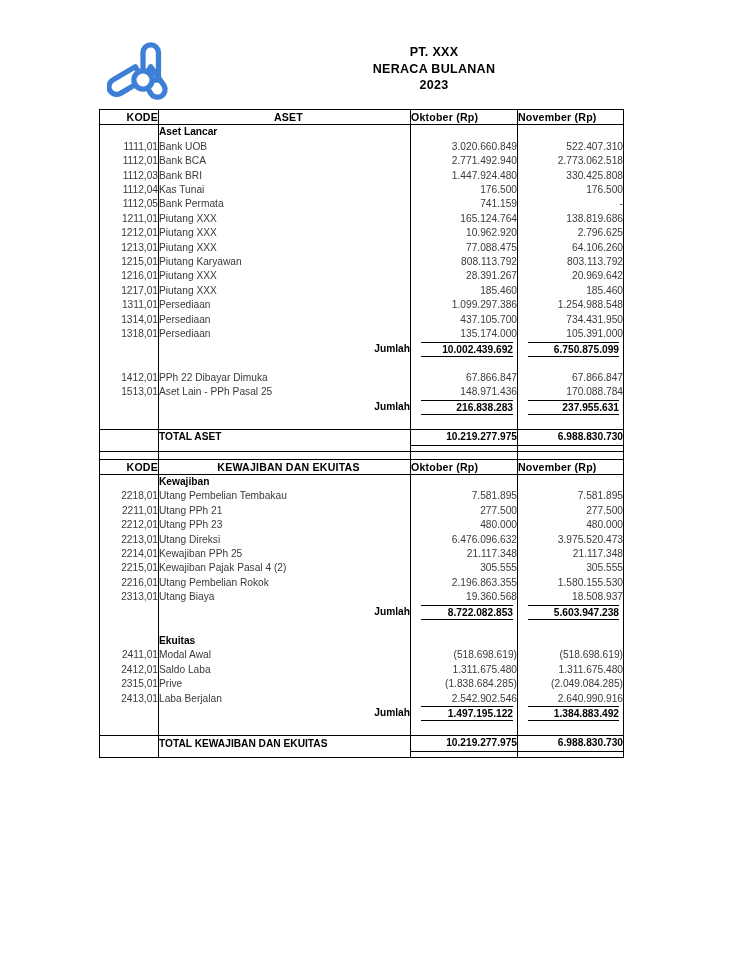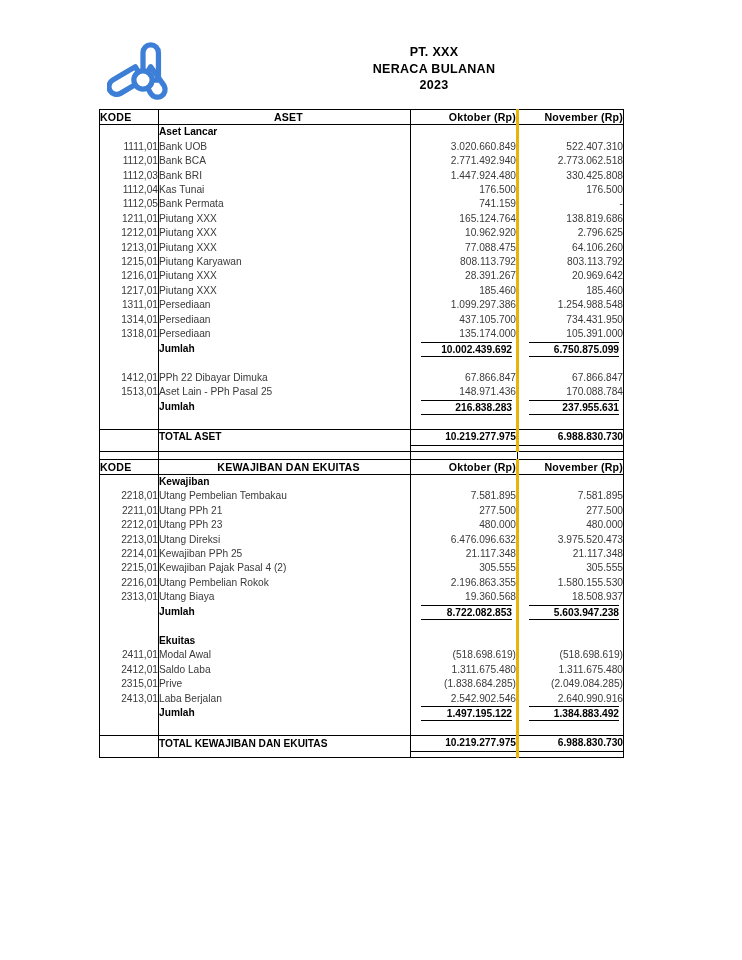--- a/index.html
+++ b/index.html
@@ -94,54 +94,54 @@
     border-right: 1px solid #000;
     color: #3a3a3a;
   }
   .cell-num {
     text-align: right;
     padding-right: 6px;
     border-left: 1px solid #000;
     border-right: 1px solid #000;
     color: #3a3a3a;
   }
-  .cell-num.nov { border-left: 3px solid #eab308; }
+  .cell-num.nov { border-left: 1px solid #eab308; }
 
   
   tr.hdr td {
     font-weight: bold;
     text-align: center;
     color: #000;
     border-top: 1px solid #000;
     border-bottom: 1px solid #000;
     font-size: 10.6px;
     letter-spacing: 0.2px;
   }
   tr.hdr td.cell-desc { text-align: center; padding-left: 8px; }
-  tr.hdr td.cell-kode { text-align: left; padding-right: 0; }
-  tr.hdr td.cell-num  { text-align: right; padding-right: 0; }
+  tr.hdr td.cell-kode { text-align: right; padding-right: 0; }
+  tr.hdr td.cell-num  { text-align: left; padding-right: 0; }
 
   
   td.section-label {
     font-weight: bold;
     color: #000;
   }
 
   
   tr.subtotal td { font-weight: bold; color: #000; }
   tr.subtotal td.cell-num .val {
     display: block;
     border-top: 1px solid #000;
     border-bottom: 1px solid #000;
     margin: 0 4px 0 10px;
     padding: 0;
     height: 13px;
     line-height: 13px;
   }
-  tr.subtotal td.cell-desc { color:#000; }
+  tr.subtotal td.cell-desc { color:#000;text-align:right; }
 
   
   tr.grand td {
     font-weight: bold;
     color: #000;
     border-top: 1px solid #000;
   }
   tr.grand td.cell-kode,
   tr.grand td.cell-desc,
   tr.grand td.cell-num { border-top: 1px solid #000; }

